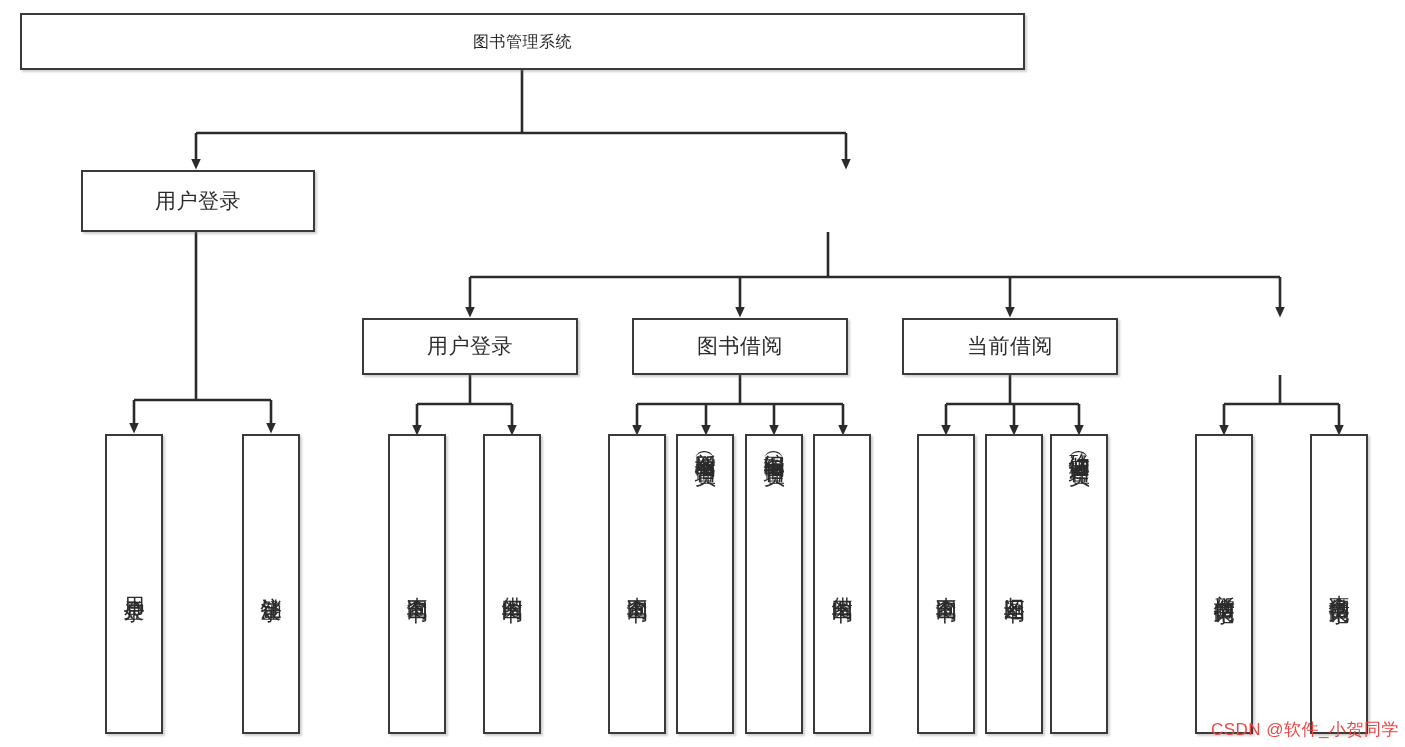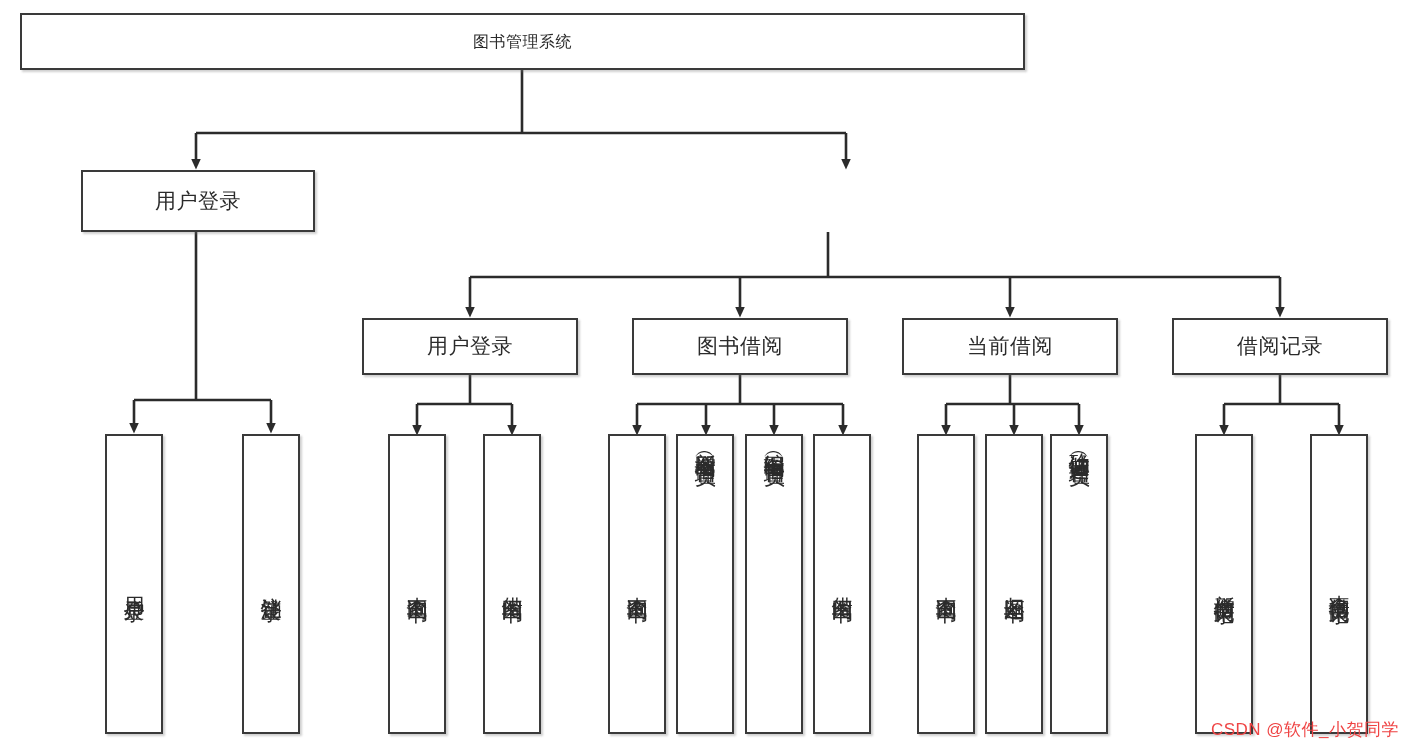--- a/index.html
+++ b/index.html
@@ -136,23 +136,20 @@
 
   <div class="node" style="left:362px; top:318px; width:216px; height:57px;">
     <span class="lbl">用户登录</span>
   </div>
   <div class="node" style="left:902px; top:318px; width:216px; height:57px;">
     <span class="lbl">当前借阅</span>
   </div>
   <div class="node" style="left:632px; top:318px; width:216px; height:57px;">
     <span class="lbl">图书借阅</span>
   </div>
-  <div class="node" style="left:1172px; top:318px; width:216px; height:57px;">
-    <span class="lbl">借阅记录</span>
-  </div>
 
   <div class="node leaf mid-align" style="left:105px; top:434px; width:58px; height:300px;">
     <span class="lbl">用户登录</span>
   </div>
   <div class="node leaf mid-align" style="left:242px; top:434px; width:58px; height:300px;">
     <span class="lbl">注销登录</span>
   </div>
 
   <div class="node leaf mid-align" style="left:388px; top:434px; width:58px; height:300px;">
     <span class="lbl">查询图书</span>

